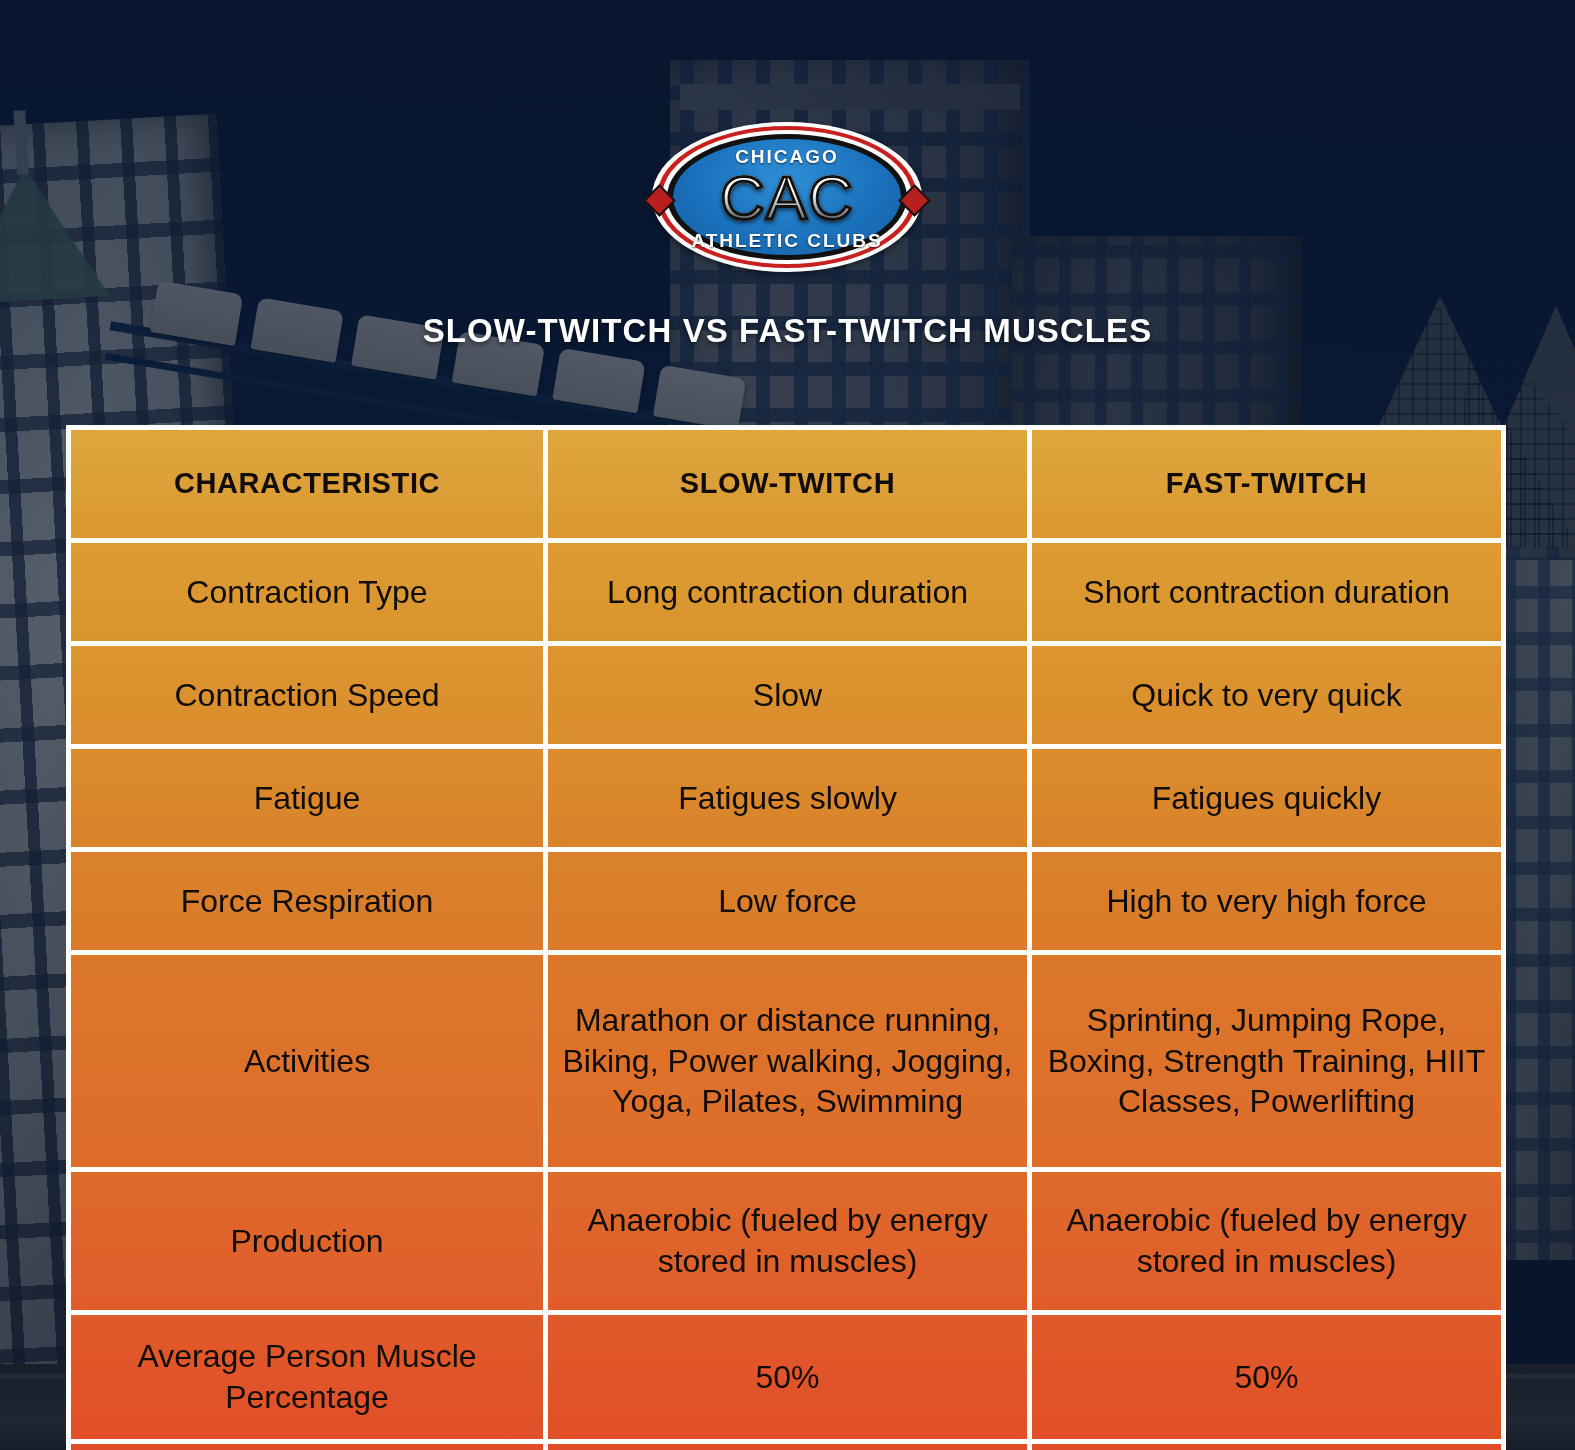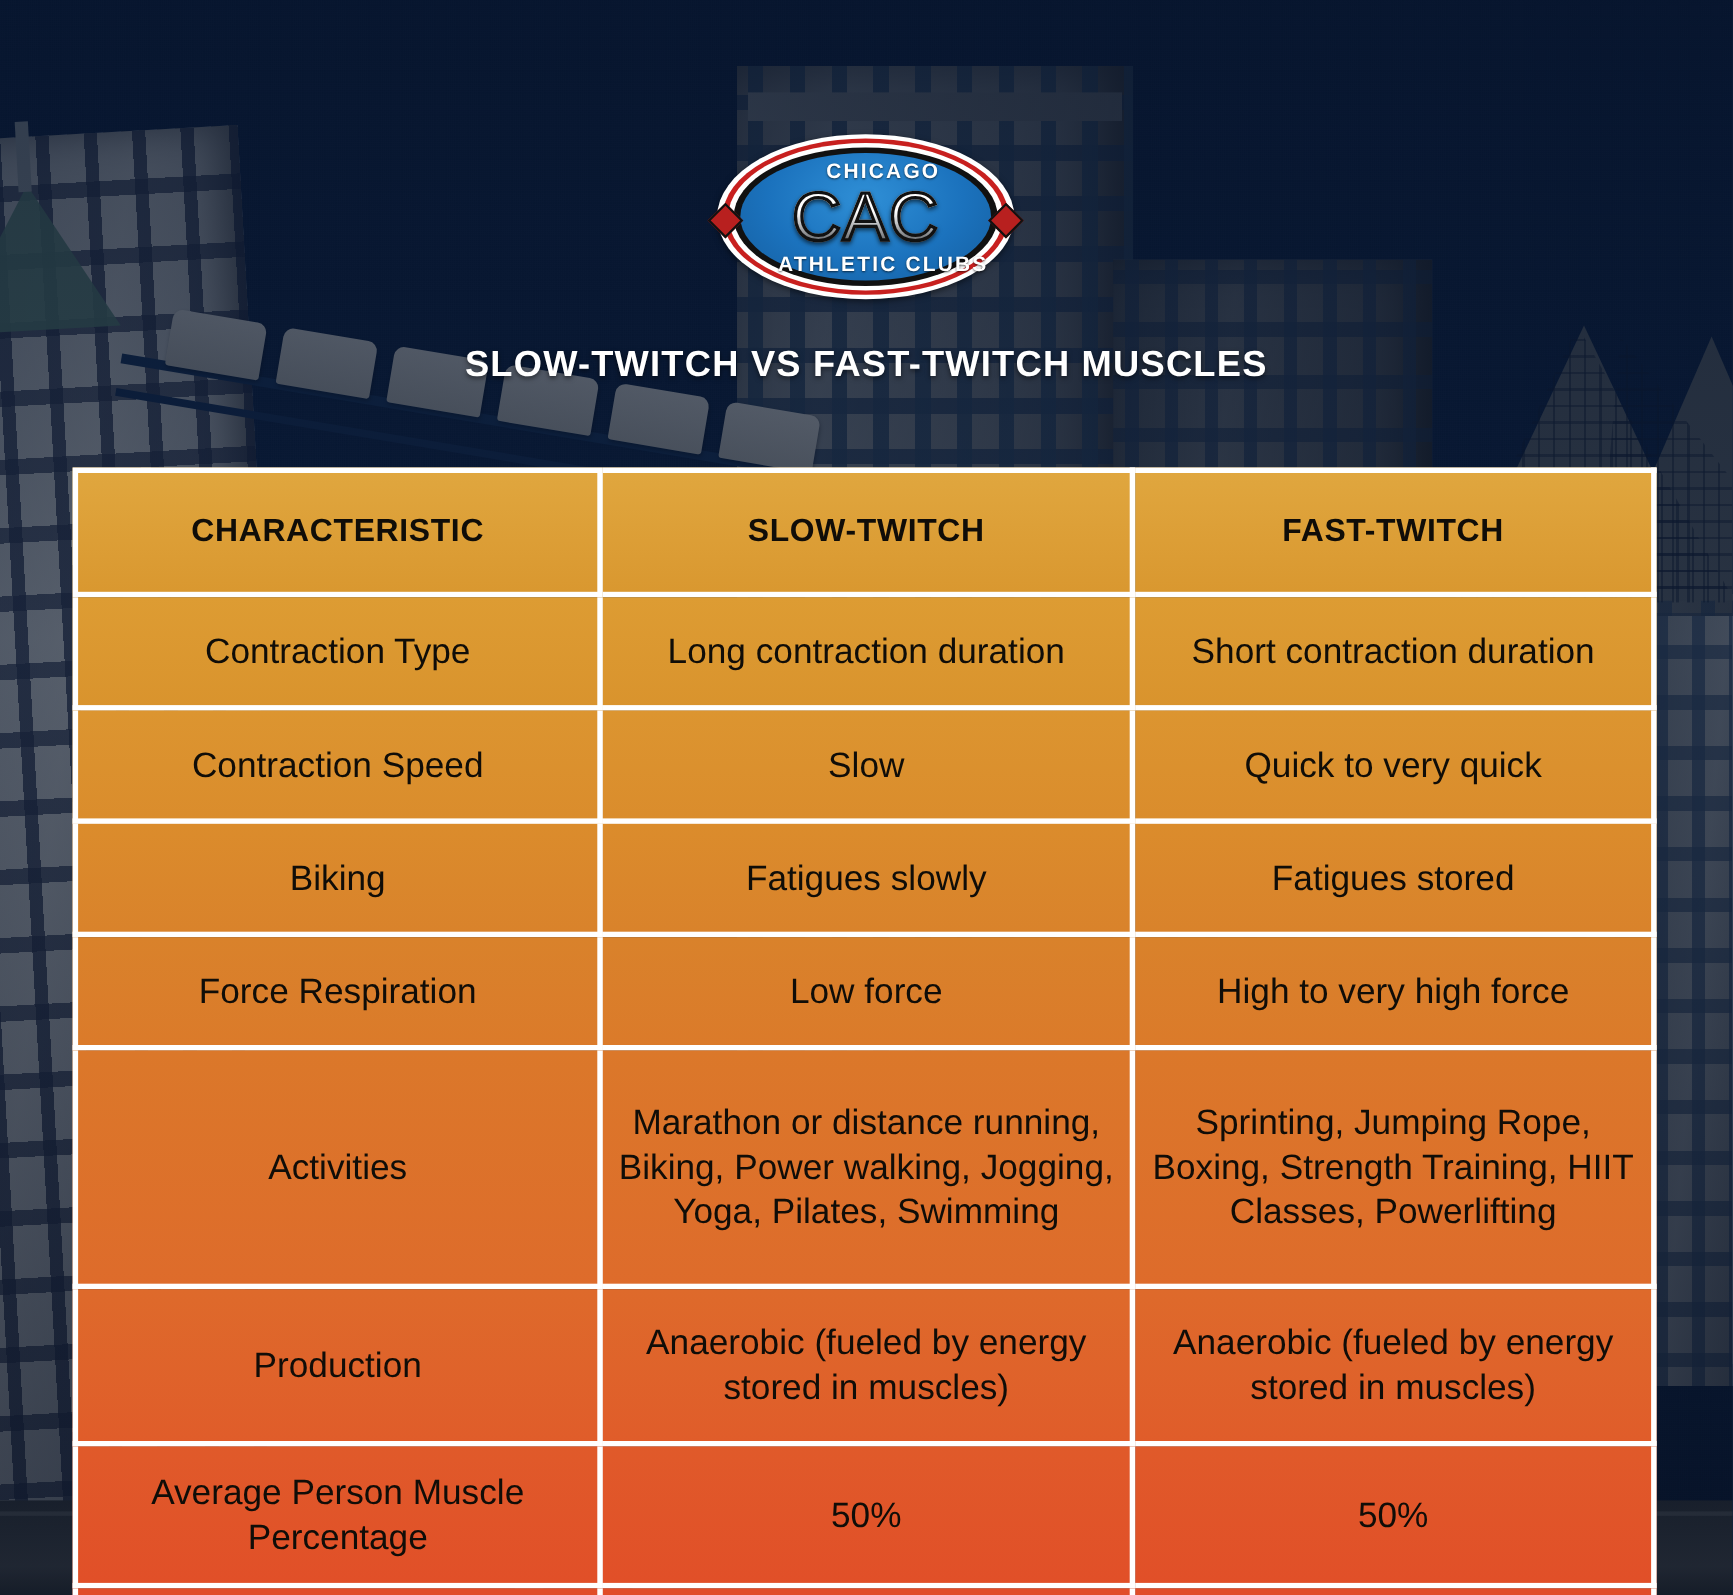--- a/index.html
+++ b/index.html
@@ -234,21 +234,21 @@
     border-radius: 50%;
     background: #111111;
   }
   .logo-blue {
     position: absolute; left: 21px; top: 17px; right: 21px; bottom: 17px;
     border-radius: 50%;
     background: radial-gradient(ellipse at 50% 35%, #2f8fd6 0%, #1b72bd 55%, #155e9f 100%);
   }
   .logo-top-text, .logo-bottom-text {
     position: absolute;
-    left: 16px; width: 100%;
+    left: 0; width: 100%;
     text-align: center;
     color: #ffffff;
     font-weight: bold;
     letter-spacing: 2px;
     text-shadow: 0 1px 2px rgba(0,0,0,.65);
   }
   .logo-top-text { top: 24px; font-size: 19px; }
   .logo-bottom-text { bottom: 20px; font-size: 19px; }
   .logo-cac {
     position: absolute;
@@ -438,23 +438,23 @@
           <td class="h-reg">Short contraction duration</td>
         </tr>
 
         <tr class="r2">
           <td class="h-reg">Contraction Speed</td>
           <td class="h-reg">Slow</td>
           <td class="h-reg">Quick to very quick</td>
         </tr>
 
         <tr class="r3">
-          <td class="h-reg">Biking</td>
+          <td class="h-reg">Fatigue</td>
           <td class="h-reg">Fatigues slowly</td>
-          <td class="h-reg">Fatigues stored</td>
+          <td class="h-reg">Fatigues quickly</td>
         </tr>
 
         <tr class="r4">
           <td class="h-reg">Force Respiration</td>
           <td class="h-reg">Low force</td>
           <td class="h-reg">High to very high force</td>
         </tr>
 
         <tr class="r5">
           <td class="h-act">Activities</td>

